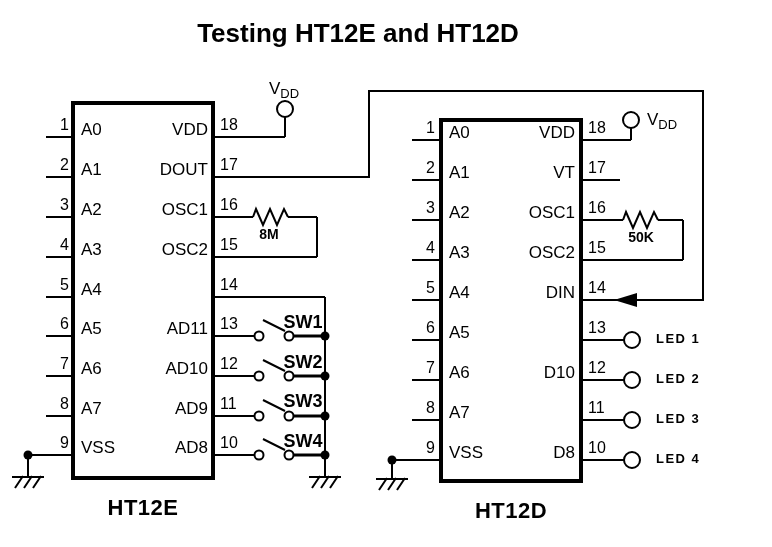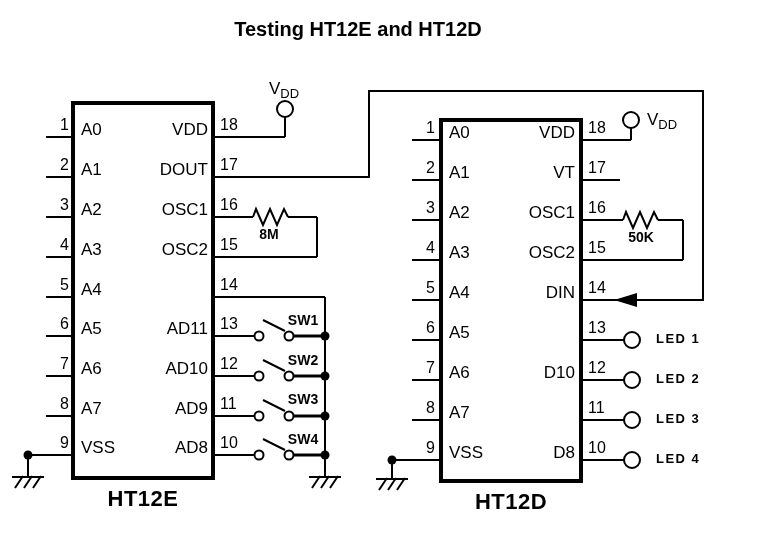--- a/index.html
+++ b/index.html
@@ -2,34 +2,34 @@
 <html><head>
 <meta charset="utf-8">
 <style>
   html,body{margin:0;padding:0;background:#ffffff;}
   #stage{
     position:relative;width:772px;height:547px;background:#ffffff;
     font-family:"Liberation Sans", sans-serif;color:#000;overflow:hidden;
   }
   #schematic-svg{position:absolute;left:0;top:0;}
   .t{position:absolute;white-space:nowrap;color:#000;}
-  .title{font-size:20px;font-weight:700;width:420px;text-align:center;}
-  .chipname{font-size:22px;font-weight:700;width:140px;text-align:center;letter-spacing:.5px;}
+  .title{font-size:26px;font-weight:700;width:420px;text-align:center;}
+  .chipname{font-size:22px;font-weight:700;width:140px;text-align:center;letter-spacing:.5px;margin-top:9px;}
   .pnum{font-size:16px;line-height:18px;}
   .plabel{font-size:17px;line-height:19px;}
   .e-lnum{left:40px;width:29px;text-align:right;}
   .e-llab{left:81px;}
   .e-rlab{left:115px;width:93px;text-align:right;}
   .e-rnum{left:220px;}
   .d-lnum{left:406px;width:29px;text-align:right;}
   .d-llab{left:449px;}
   .d-rlab{left:483px;width:92px;text-align:right;}
   .d-rnum{left:588px;}
   .ovl{text-decoration:overline;text-decoration-color:#6a6a6a;text-decoration-thickness:2px;}
-  .swlab{font-size:14px;font-weight:700;width:44px;text-align:center;left:281px;}
+  .swlab{font-size:18px;font-weight:700;width:44px;text-align:center;left:281px;}
   .ledlab{font-size:13px;font-weight:700;left:656px;letter-spacing:1.5px;}
   .rval{font-size:14px;font-weight:700;text-align:center;}
   .vddlab{font-size:17px;}
   .vddlab sub{font-size:13px;line-height:0;}
 </style>
 </head>
 <body>
 
 <div id="stage">
 

